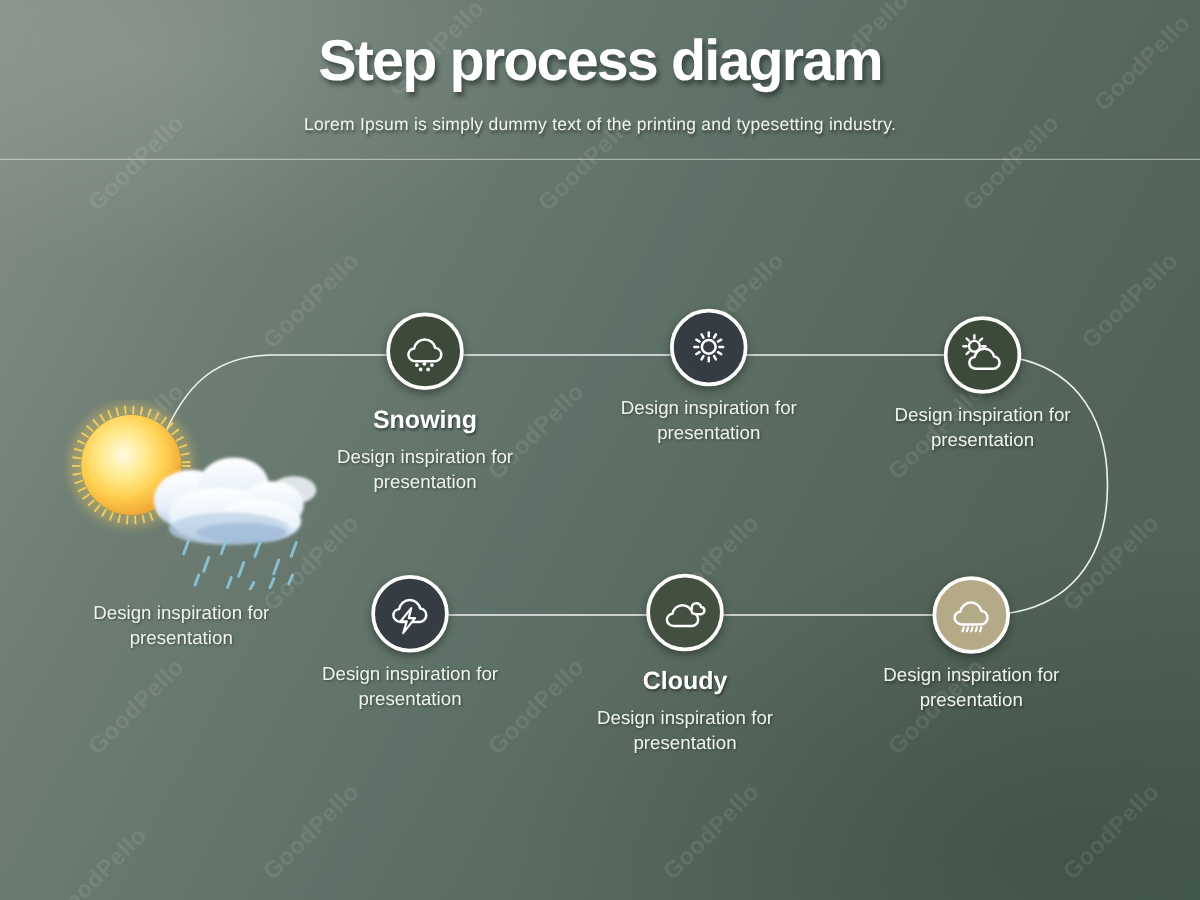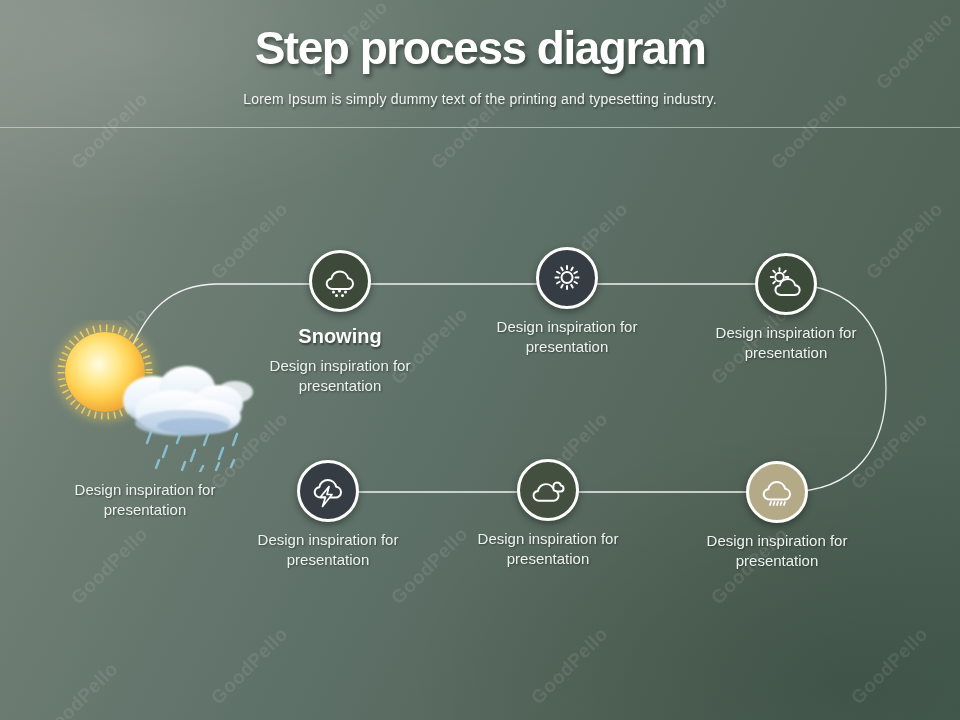--- a/index.html
+++ b/index.html
@@ -230,20 +230,21 @@
 
   <div class="step" style="left:448px;top:459px">
     <div class="circle" style="--c: #43503f;">
       <svg width="40" height="40" viewBox="0 0 40 40">
         <path d="M 25.5 17 C 24.9 14.7 26.6 12.5 29 12.5 C 30.9 12.5 32.5 13.8 32.9 15.6 C 34.4 15.8 35.5 17 35.5 18.5 C 35.5 20.1 34.2 21.4 32.6 21.4 L 27.5 21.4" fill="none" stroke="#ffffff" stroke-width="2" stroke-linecap="round" stroke-linejoin="round"></path>
         <g transform="translate(2.5,7) scale(0.95)">
           <path class="occlude" d="M 9 25 C 5.8 25 3.2 22.6 3.2 19.8 C 3.2 17.2 5.2 15.1 7.8 14.8 C 8.5 10.6 12.1 7.5 16.3 7.5 C 20.4 7.5 23.8 10.4 24.7 14.3 C 27.4 14.6 29.5 16.9 29.5 19.7 C 29.5 22.6 27.1 25 24.2 25 L 9 25 Z" stroke="#ffffff" stroke-width="2.1" stroke-linejoin="round"></path>
         </g>
       </svg>
     </div>
+    <div class="step-label">Cloudy</div>
     <div class="step-desc">Design inspiration for presentation</div>
   </div>
 
   <div class="step" style="left:677px;top:461px">
     <div class="circle" style="--c: #b4aa88;">
       <svg width="40" height="40" viewBox="0 0 40 40">
         <g transform="translate(3.5,2.5)">
           <path class="occlude" d="M 9 25 C 5.8 25 3.2 22.6 3.2 19.8 C 3.2 17.2 5.2 15.1 7.8 14.8 C 8.5 10.6 12.1 7.5 16.3 7.5 C 20.4 7.5 23.8 10.4 24.7 14.3 C 27.4 14.6 29.5 16.9 29.5 19.7 C 29.5 22.6 27.1 25 24.2 25 L 9 25 Z" stroke="#ffffff" stroke-width="2" stroke-linejoin="round"></path>
         </g>
         <g stroke="#ffffff" stroke-width="1.8" stroke-linecap="round">

